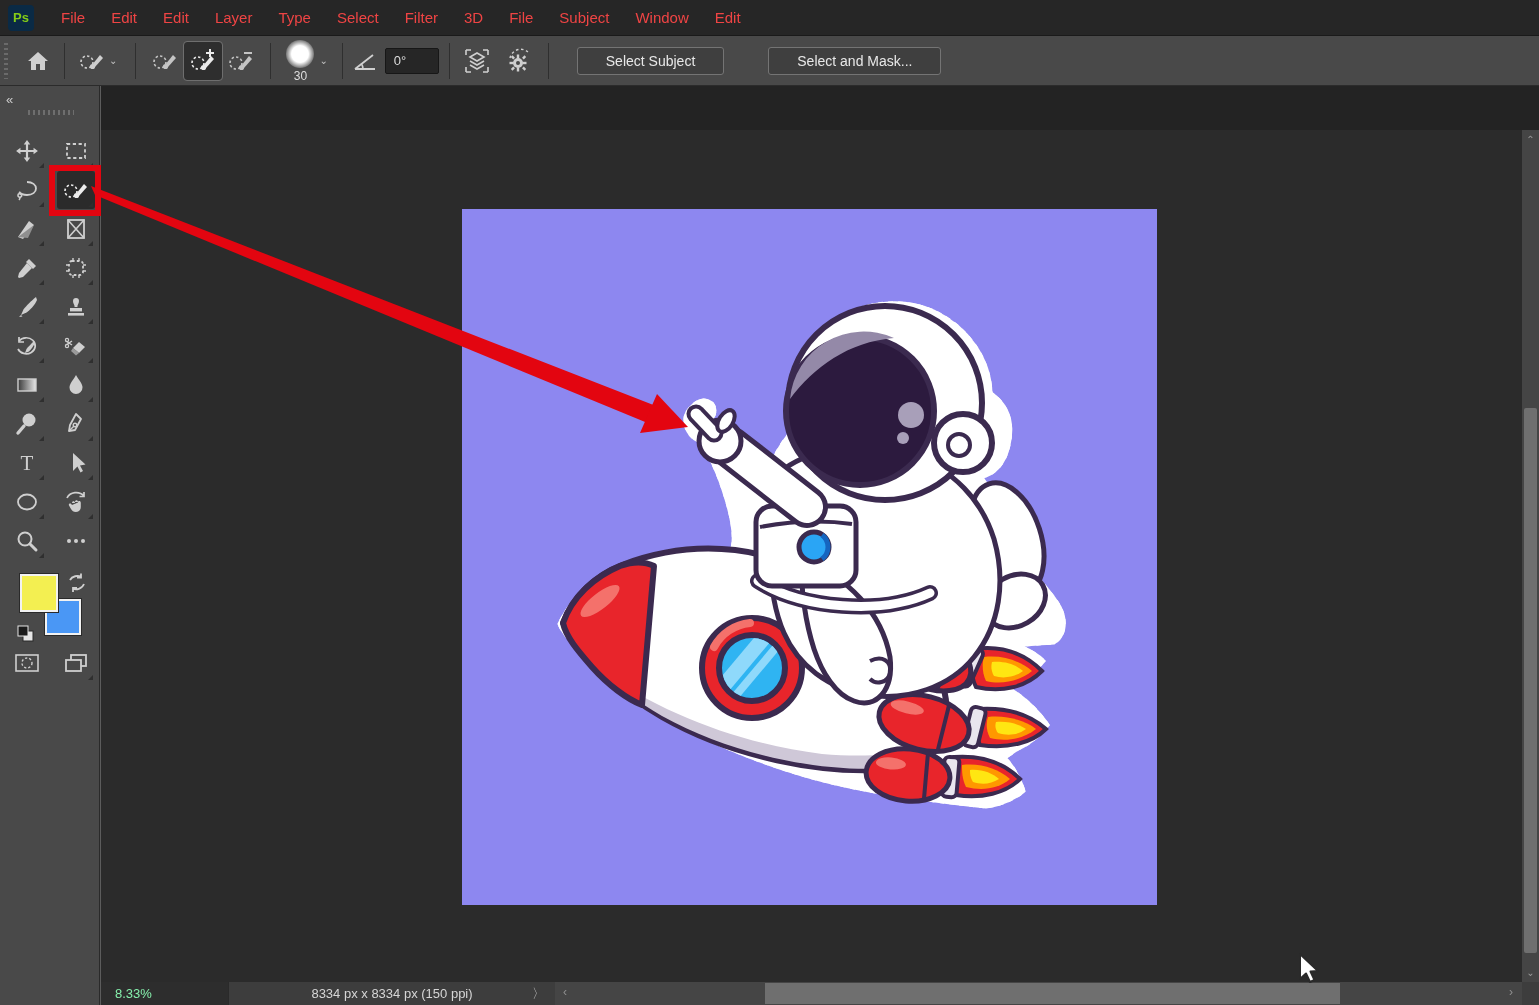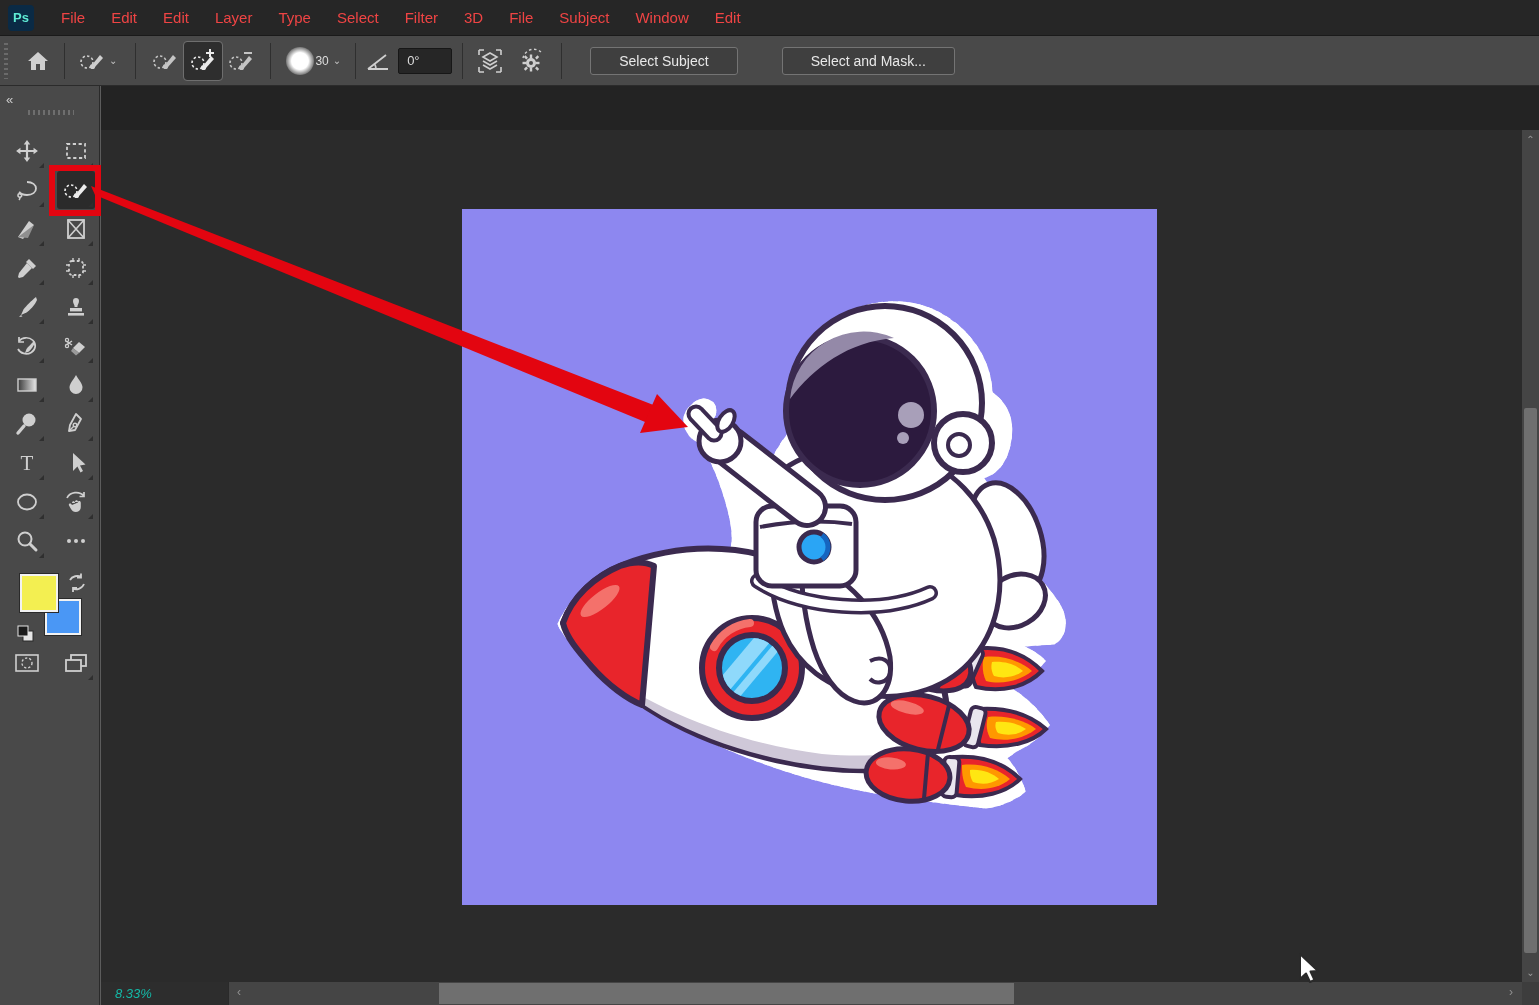--- a/index.html
+++ b/index.html
@@ -12,41 +12,41 @@
     -webkit-font-smoothing:antialiased;
   }
   
   .menubar {
     position:absolute; left:0; top:0; width:1539px; height:36px;
     background:#262626; display:flex; align-items:center; gap:0;
     border-bottom:1px solid #1a1a1a;
   }
   .ps-logo {
     width:26px; height:26px; margin:0 14px 0 8px; border-radius:4px;
-    background:#0a2a45; color:#5eead4; font-weight:bold; font-size:13px;
+    background:#0a2a45; color:#84cc16; font-weight:bold; font-size:13px;
     display:flex; align-items:center; justify-content:center;
   }
   .menu-item { color:#ef4444; font-size:15px; padding:7px 13px; cursor:default; }
   
   .optionsbar {
     position:absolute; left:0; top:36px; width:1539px; height:50px;
     background:#494949; display:flex; align-items:center;
     border-bottom:1px solid #2b2b2b;
   }
   .grip { width:10px; height:36px; margin-left:2px;
     background-image:repeating-linear-gradient(#6a6a6a 0 2px, transparent 2px 5px);
     background-size:4px 100%; background-repeat:no-repeat; background-position:2px 0; }
   .opt-sep { width:1px; height:36px; background:#2f2f2f; margin:0 10px; }
   .opt-btn { display:flex; align-items:center; justify-content:center;
     padding:4px; border-radius:3px; }
   .opt-btn svg { display:block; }
   .mode-btn { width:38px; height:38px; display:flex; align-items:center; justify-content:center; border-radius:3px; }
   .mode-btn.active { background:#2e2e2e; outline:1px solid #6e6e6e; }
   .chev { color:#c2c2c2; font-size:10px; margin:0 4px; }
-  .brush-size { display:flex; align-items:center; margin-left:4px; line-height:1; }
+  .brush-size { display:flex; flex-direction:column; align-items:center; margin-left:4px; line-height:1; }
   .brush-size .num { color:#dedede; font-size:12px; margin-top:1px; }
   .angle-input {
     width:54px; height:26px; background:#262626; border:1px solid #171717;
     color:#dcdcdc; font-size:13px; padding:0 8px; border-radius:2px;
     font-family:"Liberation Sans", sans-serif;
   }
   .ps-button {
     background:#3f3f3f; border:1px solid #747474; border-radius:3px;
     color:#e8e8e8; font-size:14px; padding:5px 28px; cursor:default;
     font-family:"Liberation Sans", sans-serif;
@@ -91,22 +91,22 @@
   .canvas-img svg { display:block; }
   
   .anno { position:absolute; left:0; top:0; width:1539px; height:1005px; pointer-events:none; }
   .red-box { position:absolute; left:49px; top:165px; width:52px; height:51px; border:6px solid #e30510; }
   
   .vscroll { position:absolute; left:1522px; top:130px; width:17px; height:852px; background:#454545; }
   .vscroll .arrow { position:absolute; left:0; width:17px; color:#9b9b9b; font-size:10px; text-align:center; }
   .vthumb { position:absolute; left:2px; top:278px; width:13px; height:545px; background:#6f6f6f; border-radius:2px; }
   
   .statusbar { position:absolute; left:101px; top:982px; width:1438px; height:23px; background:#3d3d3d; display:flex; }
-  .zoom-field { width:128px; background:#2d2d2d; color:#14b8a6; font-size:13px;
-    display:flex; align-items:center; padding-left:14px; border-right:1px solid #2a2a2a;font-style:italic; }
+  .zoom-field { width:128px; background:#2d2d2d; color:#86efac; font-size:13px;
+    display:flex; align-items:center; padding-left:14px; border-right:1px solid #2a2a2a; }
   .doc-info { width:326px; color:#d6d6d6; font-size:13px; display:flex;
     align-items:center; justify-content:center; gap:0; position:relative; }
   .doc-info .expand { position:absolute; right:10px; color:#b9b9b9; }
   .hscroll { flex:1; background:#454545; position:relative; }
   .hscroll .left-arr { position:absolute; left:8px; top:3px; color:#8f8f8f; font-size:12px; }
   .hscroll .right-arr { position:absolute; right:26px; top:3px; color:#8f8f8f; font-size:12px; }
   .hthumb { position:absolute; left:210px; top:1px; width:575px; height:21px; background:#6f6f6f; }
   .corner { position:absolute; left:1522px; top:982px; width:17px; height:23px; background:#3d3d3d; }
   .cursor { position:absolute; left:1297px; top:952px; }
 </style>
@@ -556,20 +556,24 @@
   </div>
 
   <div class="vscroll">
     <div class="arrow" style="top:4px">⌃</div>
     <div class="vthumb"></div>
     <div class="arrow" style="bottom:4px">⌄</div>
   </div>
 
   <div class="statusbar">
     <div class="zoom-field">8.33%</div>
+    <div class="doc-info">
+      <span>8334 px x 8334 px (150 ppi)</span>
+      <span class="expand">〉</span>
+    </div>
     <div class="hscroll">
       <span class="left-arr">‹</span>
       <div class="hthumb"></div>
       <span class="right-arr">›</span>
     </div>
   </div>
   <div class="corner"></div>
 
   <div class="anno">
     <svg width="1539" height="1005" viewBox="0 0 1539 1005">

